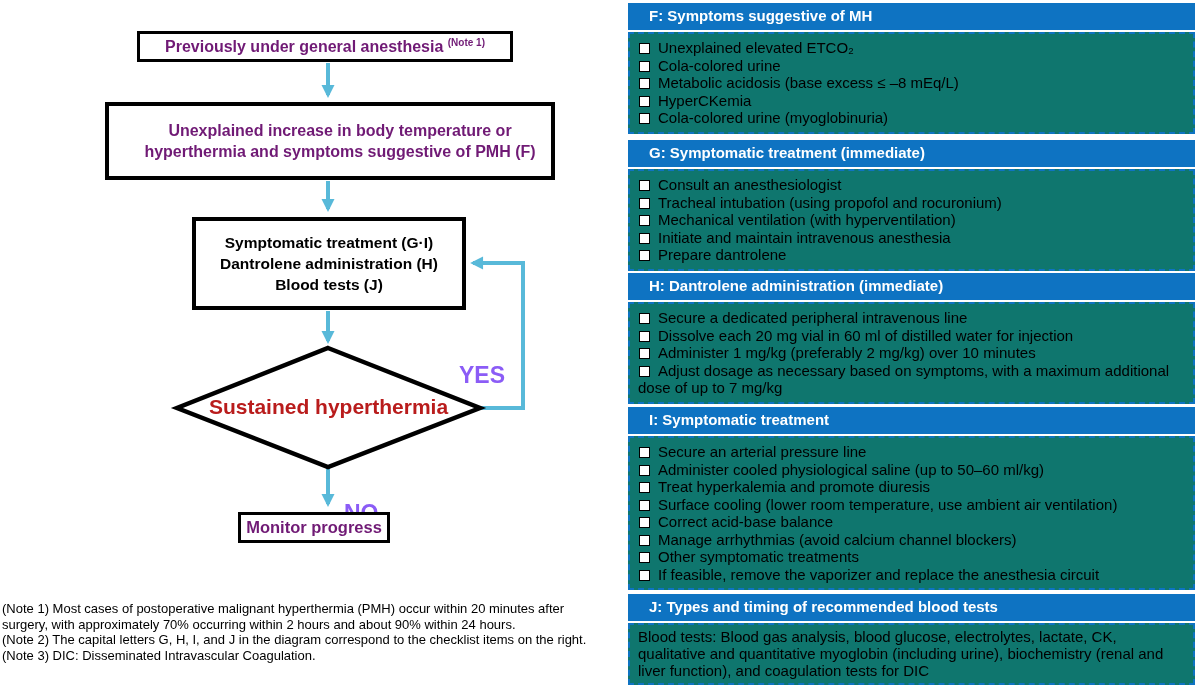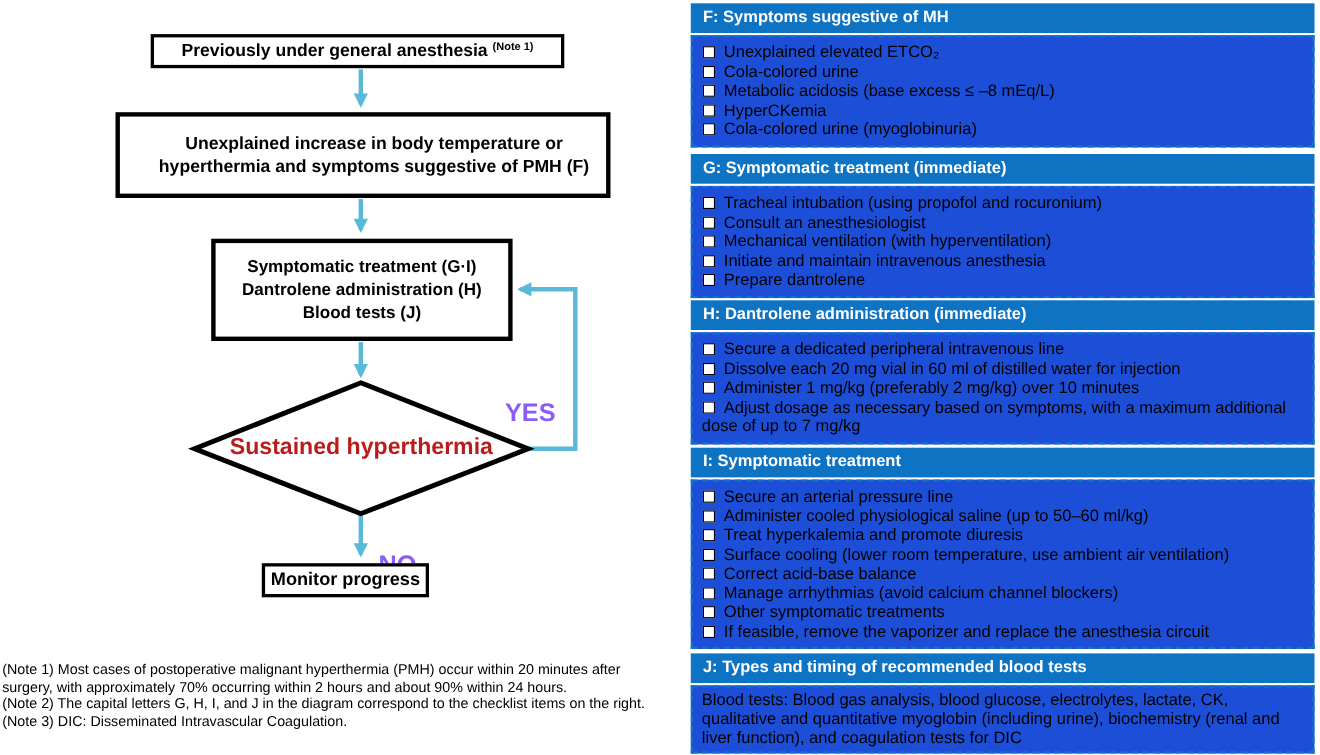--- a/index.html
+++ b/index.html
@@ -3,40 +3,40 @@
 <meta charset="utf-8">
 <style>
   html,body{margin:0;padding:0;background:#fff;}
   #stage{position:relative;width:1200px;height:686px;background:#fff;overflow:hidden;
          font-family:"Liberation Sans","DejaVu Sans",sans-serif;}
   
   #flow{position:absolute;left:0;top:0;width:628px;height:686px;}
   #flow svg{position:absolute;left:0;top:0;}
   .fbox{position:absolute;box-sizing:border-box;background:#fff;border:3px solid #000;
         display:flex;flex-direction:column;align-items:center;justify-content:center;
-        text-align:center;font-weight:bold;color:#000000;}
+        text-align:center;font-weight:bold;color:#701a75;}
   .fbox .ln{white-space:nowrap;}
   #node-start{left:137px;top:31px;width:376px;height:31px;font-size:16px;}
   #node-start sup{font-size:10px;font-weight:bold;vertical-align:6px;}
   #node-trigger{left:105px;top:102px;width:450px;height:78px;border-width:4px;font-size:16px;line-height:21px;padding-left:20px;}
   #node-treatment{left:192px;top:217px;width:274px;height:93px;border-width:4px;font-size:15.5px;line-height:21px;color:#000;}
   #node-monitor{left:238px;top:512px;width:152px;height:31px;font-size:16.5px;}
   #decision-text{position:absolute;left:177px;top:395px;width:303px;text-align:center;
         font-size:21px;font-weight:bold;color:#b91c1c;}
   .branch-label{position:absolute;font-size:23px;font-weight:bold;color:#8b5cf6;margin-top:36px;}
   #yes-label{left:459px;top:326px;}
   #no-label{left:344px;top:464px;}
   #notes{position:absolute;left:2px;top:601px;width:624px;font-size:13px;line-height:15.5px;color:#000;}
   #notes div{white-space:nowrap;}
   
   #panels{position:absolute;left:628px;top:0;width:567px;height:686px;}
   .panel{position:absolute;left:0;width:567px;}
   .panel-header{box-sizing:border-box;background:#0e73c2;color:#fff;font-size:15px;
-                font-weight:bold;line-height:18px;padding:4px 11px 5px;}
-  .panel-body{box-sizing:border-box;margin-top:2px;border:2px dashed #0e73c2;background:#1d4ed8;
+                font-weight:bold;line-height:18px;padding:4px 21px 5px;}
+  .panel-body{box-sizing:border-box;margin-top:2px;border:2px dashed #0e73c2;background:#0f766e;
               padding:5px 8px;font-size:15px;line-height:17.5px;color:#000;}
   .check-item{display:block;}
   .cbx{display:inline-block;width:11px;height:11px;box-sizing:border-box;border:1.5px solid #000;
        background:#fff;margin:0 8px 0 1px;transform:translateY(1px);}
   #panel-J .panel-body{line-height:17.2px;padding:3px 8px;}
   #panel-F{top:3px;} #panel-G{top:140px;} #panel-H{top:273px;} #panel-I{top:407px;} #panel-J{top:594px;}
 </style>
 </head>
 <body>
 
@@ -101,22 +101,22 @@
           <div class="check-item"><span class="cbx"></span><span>Cola-colored urine</span></div>
           <div class="check-item"><span class="cbx"></span><span>Metabolic acidosis (base excess ≤ –8 mEq/L)</span></div>
           <div class="check-item"><span class="cbx"></span><span>HyperCKemia</span></div>
           <div class="check-item"><span class="cbx"></span><span>Cola-colored urine (myoglobinuria)</span></div>
         </div>
     </div>
 
     <div class="panel" id="panel-G">
       <div class="panel-header">G: Symptomatic treatment (immediate)</div>
       <div class="panel-body">
+          <div class="check-item"><span class="cbx"></span><span>Consult an anesthesiologist</span></div>
           <div class="check-item"><span class="cbx"></span><span>Tracheal intubation (using propofol and rocuronium)</span></div>
-          <div class="check-item"><span class="cbx"></span><span>Consult an anesthesiologist</span></div>
           <div class="check-item"><span class="cbx"></span><span>Mechanical ventilation (with hyperventilation)</span></div>
           <div class="check-item"><span class="cbx"></span><span>Initiate and maintain intravenous anesthesia</span></div>
           <div class="check-item"><span class="cbx"></span><span>Prepare dantrolene</span></div>
         </div>
     </div>
 
     <div class="panel" id="panel-H">
       <div class="panel-header">H: Dantrolene administration (immediate)</div>
       <div class="panel-body">
           <div class="check-item"><span class="cbx"></span><span>Secure a dedicated peripheral intravenous line</span></div>

